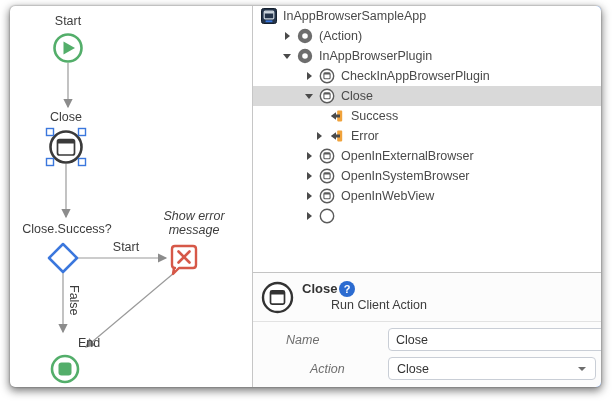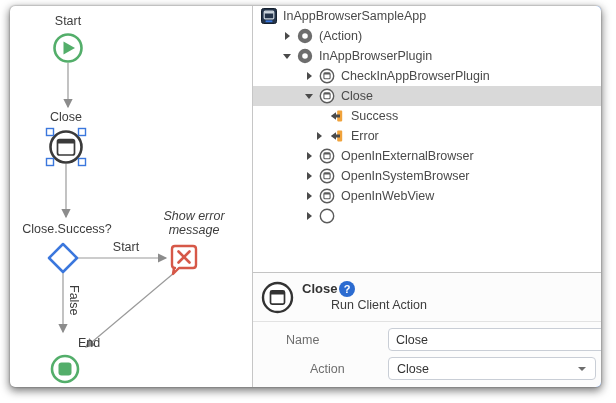--- a/index.html
+++ b/index.html
@@ -26,21 +26,21 @@
   .ticon{width:16px;height:16px;margin-right:6px;flex:0 0 16px;display:flex;}
   .ticon svg{width:16px;height:16px;}
   
   .props{flex:1;border-top:1px solid #c4c4c4;background:#fcfcfc;position:relative;}
   .phead{position:absolute;left:0;top:0;right:0;height:48px;border-bottom:1px solid #e2e2e2;}
   .picon{position:absolute;left:8px;top:8px;width:33px;height:33px;}
   .ptitle{position:absolute;left:49px;top:8px;font-size:13px;font-weight:bold;color:#333;}
   .phelp{position:absolute;left:86px;top:8px;width:16px;height:16px;border-radius:50%;background:#2b6bd0;
     color:#fff;font-size:11px;font-weight:bold;display:flex;align-items:center;justify-content:center;}
   .psub{position:absolute;left:49px;top:25px;font-size:12.5px;color:#3d3d3d;margin-left:29px;}
-  .flabel2{position:absolute;font-size:12.5px;color:#6e6e6e;}
+  .flabel2{position:absolute;font-size:12.5px;color:#6e6e6e;font-style:italic;}
   .pinput{position:absolute;left:135px;width:206px;height:21px;border:1px solid #c9ced6;border-radius:4px;
     background:#fff;font-size:12.5px;color:#333;padding:0 7px;font-family:inherit;box-sizing:content-box;}
   .pselect{position:absolute;left:135px;width:208px;height:23px;border:1px solid #c9ced6;border-radius:4px;
     background:#fff;font-size:12.5px;color:#333;display:flex;align-items:center;padding-left:8px;box-sizing:border-box;}
   .caret{position:absolute;right:9px;top:9px;border-top:4px solid #6d6d6d;border-left:4px solid transparent;border-right:4px solid transparent;}
 </style>
 </head>
 <body>
 
 <div class="stage">

